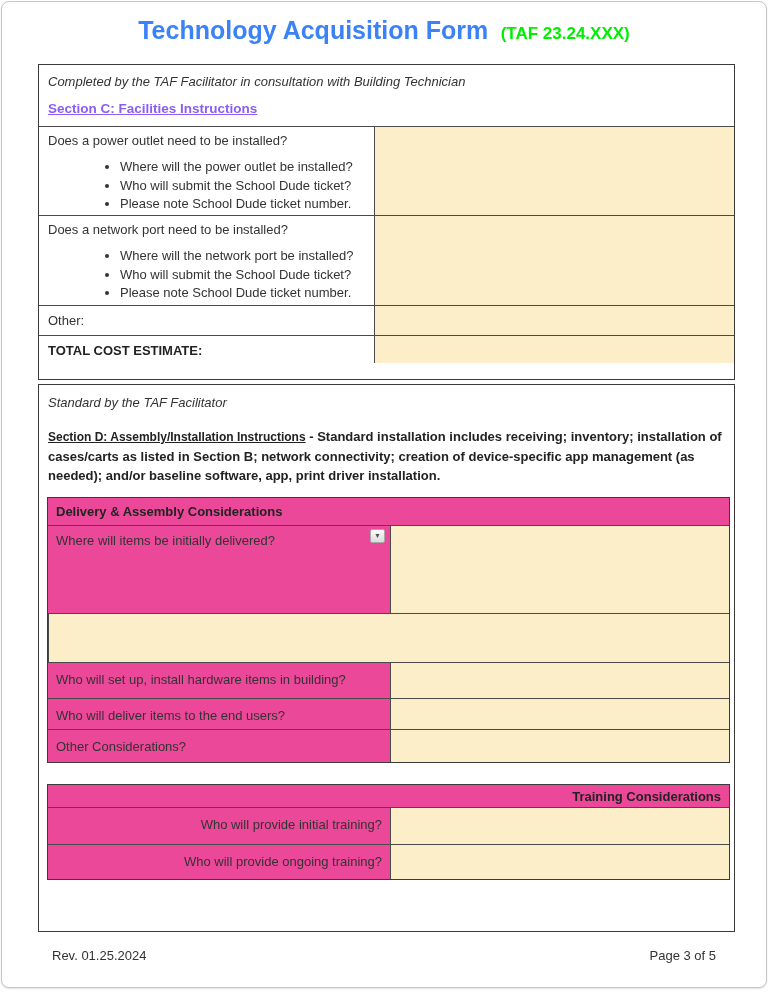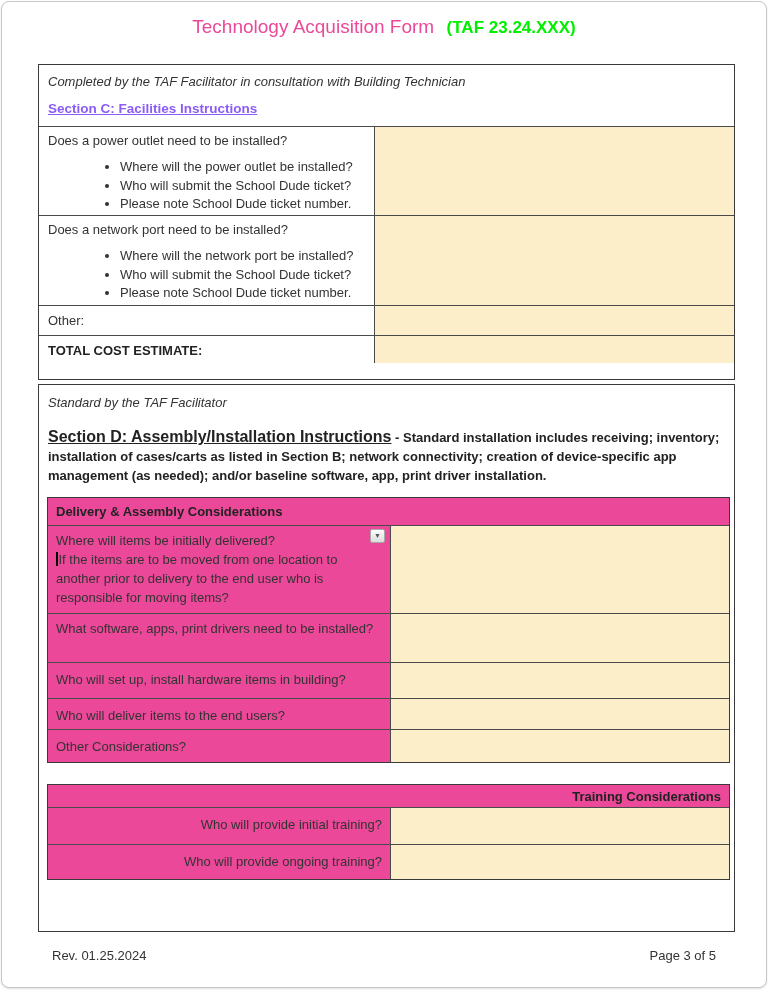--- a/index.html
+++ b/index.html
@@ -7,21 +7,21 @@
   body { font-family: "Liberation Sans", sans-serif; color: #333; position: relative; }
   .page {
     position: absolute; left: 1px; top: 1px; width: 766px; height: 987px;
     background: #fff; border: 1px solid #c7c7c7; border-radius: 8px;
     box-shadow: 0 1px 2px rgba(0,0,0,0.12);
   }
   .doc-title {
     position: absolute; top: 14px; left: 0; width: 100%;
     text-align: center; white-space: nowrap;
   }
-  .doc-title .main { font-size: 19px; font-weight: 400; color: #ec4899; }
+  .doc-title .main { font-size: 25px; font-weight: 700; color: #3b82f6; }
   .doc-title .tag  { font-size: 17px; font-weight: 700; margin-left: 8px; }
 
   
   .box-c {
     position: absolute; left: 36px; top: 62px; width: 697px; height: 316px;
     border: 1.5px solid #3a3a3a; display: flex; flex-direction: column;
   }
   .c-header { height: 61px; padding: 9px 10px 0 9px; }
   .c-header .intro { font-style: italic; font-size: 13px; }
   .c-header .heading { margin-top: 12px; font-weight: 700; font-size: 13.5px; text-decoration: underline; color: #8b5cf6; }
@@ -38,21 +38,21 @@
   .c-row .bold-q { font-weight: 700; color: #222; }
   .r34 .q-cell { padding-top: 6px; }
 
   
   .box-d {
     position: absolute; left: 36px; top: 382px; width: 697px; height: 548px;
     border: 1.5px solid #3a3a3a;
   }
   .box-d .intro { position: absolute; left: 9px; top: 10px; font-style: italic; font-size: 13px; }
   .box-d .para  { position: absolute; left: 9px; top: 42px; width: 680px; font-size: 13px; font-weight: 700; line-height: 19px; color: #222; }
-  .box-d .para .hd { text-decoration: underline; font-size: 16px; }
+  .box-d .para .hd { text-decoration: underline; font-size: 12px; }
 
   .inner-table {
     position: absolute; left: 8px; width: 683px;
     border: 1.5px solid #3a3a3a; display: flex; flex-direction: column; background: #ec4899;
   }
   .t-delivery { top: 112px; height: 266px; }
   .t-training { top: 399px; height: 96px; text-align: right; }
   .it-header { font-weight: 700; font-size: 13px; color: #222; padding: 6px 8px 0 8px; }
   .hd-delivery { height: 27px; }
   .hd-training { height: 22px; padding-top: 4px; }
@@ -136,28 +136,26 @@
     <div class="para">
       <span class="hd">Section D: Assembly/Installation Instructions</span><span> - Standard installation includes receiving; inventory; installation of cases/carts as listed in Section B; network connectivity; creation of device-specific app management (as needed); and/or baseline software, app, print driver installation.</span>
     </div>
 
     <div class="inner-table t-delivery">
       <div class="it-header hd-delivery">Delivery &amp; Assembly Considerations</div>
 
       <div class="i-row d-r1">
         <div class="q-cell">
           <div>Where will items be initially delivered?</div>
-          <div><span class="caret"></span><span>If the items are to be moved from one location to another prior to delivery to the end user who is responsible for moving items?</span></div>
           <div class="dd-btn">▼</div>
         </div>
         <div class="a-cell"></div>
       </div>
 
       <div class="i-row d-r2">
-        <div class="q-cell">What software, apps, print drivers need to be installed?</div>
         <div class="a-cell"></div>
       </div>
 
       <div class="i-row d-r3">
         <div class="q-cell">Who will set up, install hardware items in building?</div>
         <div class="a-cell"></div>
       </div>
 
       <div class="i-row d-r4">
         <div class="q-cell">Who will deliver items to the end users?</div>

